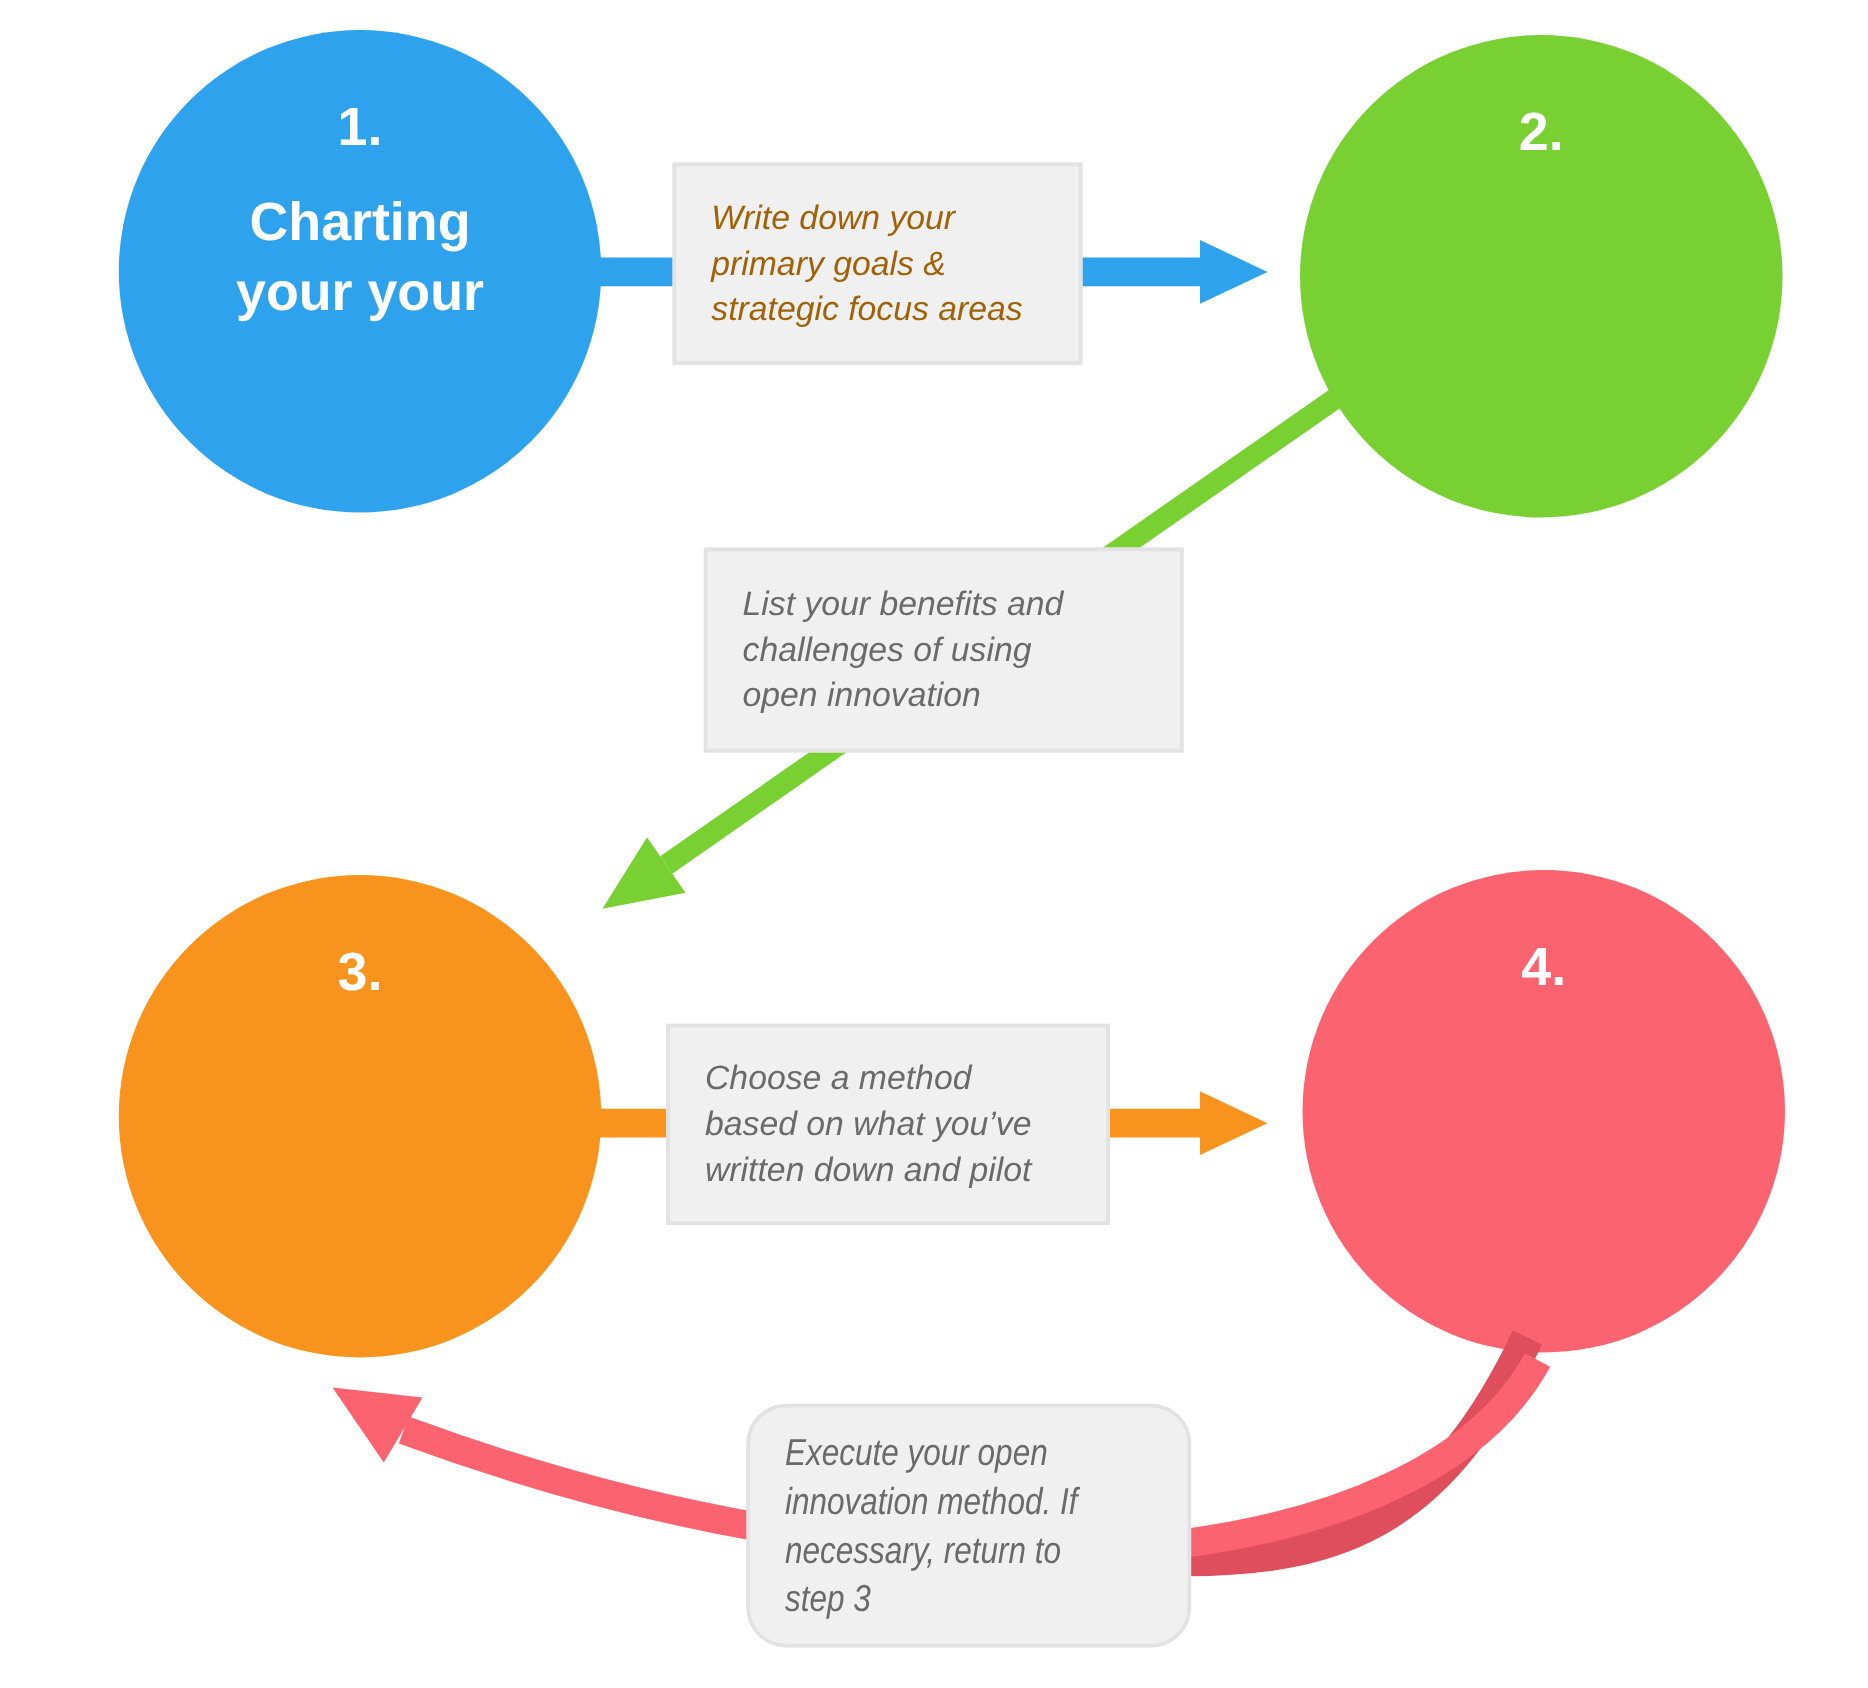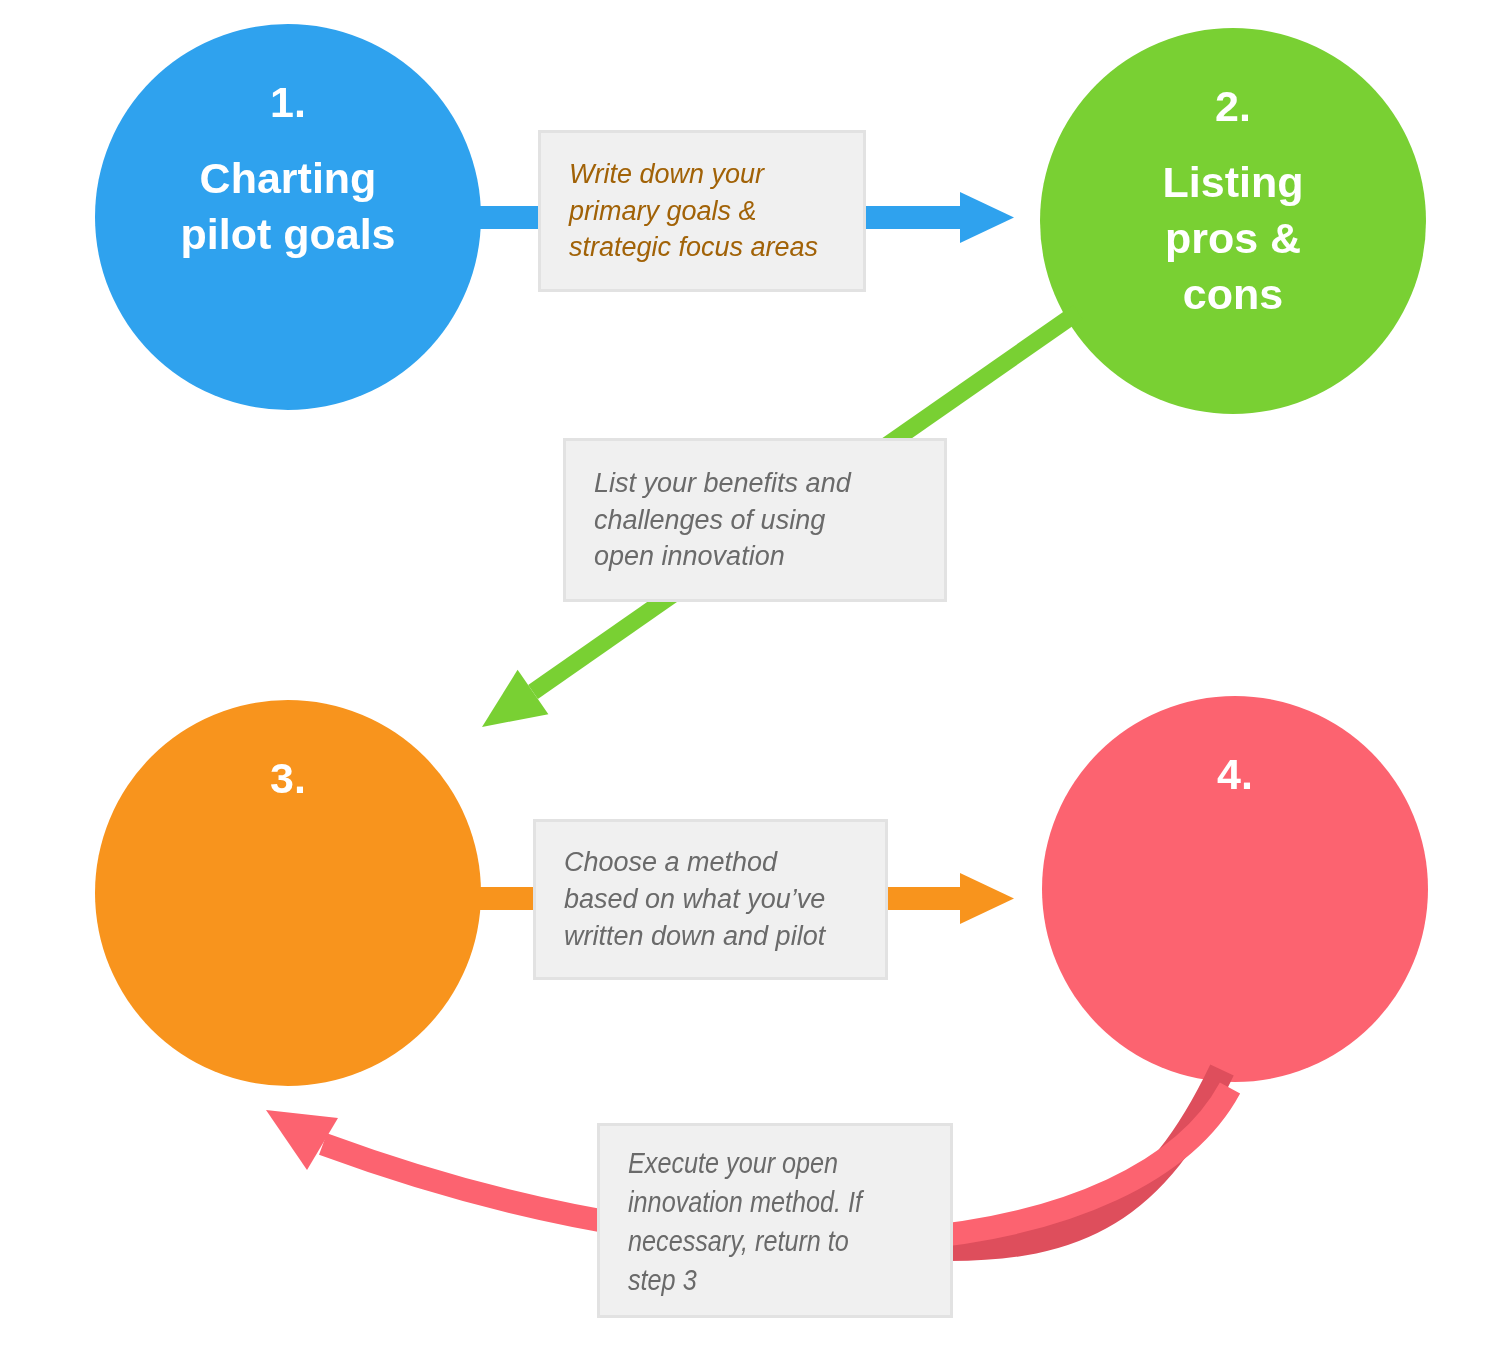--- a/index.html
+++ b/index.html
@@ -53,21 +53,21 @@
     border-width: 3px;
     display: flex;
     align-items: center;
     padding: 10px 28px;
     box-sizing: border-box;
     z-index: 3;
   }
   .note-1 { left: 538px; top: 130px;  width: 328px; height: 162px; }
   .note-2 { left: 563px; top: 438px;  width: 384px; height: 164px; }
   .note-3 { left: 533px; top: 819px;  width: 355px; height: 161px; }
-  .note-4 { left: 597px; top: 1123px; width: 356px; height: 195px; }
+  .note-4 { left: 597px; top: 1123px; width: 356px; height: 195px; border-radius: 32px; }
   .note-text {
     font-style: italic;
     font-size: 27px;
     line-height: 1.36;
     white-space: pre-line;
   }
   .note-text.condensed {
     font-size: 30px;
     line-height: 1.3;
     transform: scaleX(0.84);
@@ -100,28 +100,25 @@
     <g>
       <path d="M 1222 1070 C 1155 1210, 1080 1250, 940 1248" fill="none" stroke-width="26" stroke="#DE4E5C"></path>
       <path d="M 1230 1088 C 1140 1255, 760 1305, 323 1144" fill="none" stroke-width="23" stroke="#FC6370"></path>
       <polygon points="266,1110 338,1118 307,1170" fill="#FC6370"></polygon>
     </g>
   </svg>
 
   <div class="circle circle-1" style="background-color: rgb(47, 162, 238);">
     <div class="step-number">1.</div>
     <div class="step-title">Charting
-pilot goals</div>
+your your</div>
   </div>
 
   <div class="circle circle-2" style="background-color: rgb(121, 208, 51);">
     <div class="step-number">2.</div>
-    <div class="step-title">Listing
-pros &amp;
-cons</div>
   </div>
 
   <div class="circle circle-3" style="background-color: rgb(248, 148, 29);">
     <div class="step-number">3.</div>
   </div>
 
   <div class="circle circle-4" style="background-color: rgb(252, 99, 112);">
     <div class="step-number">4.</div>
   </div>
 

